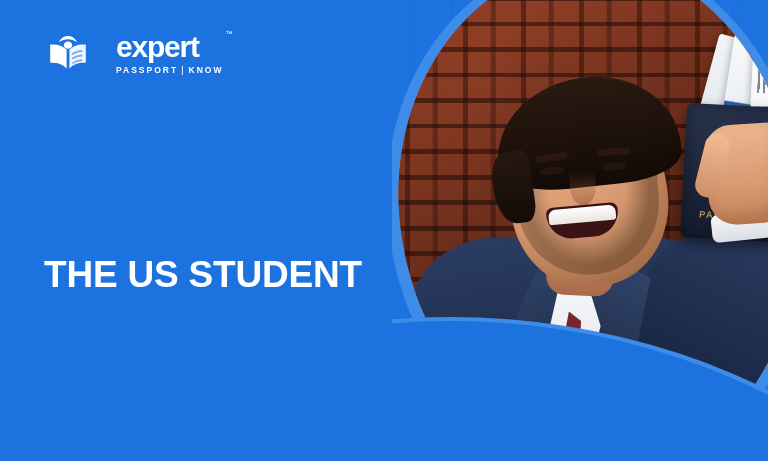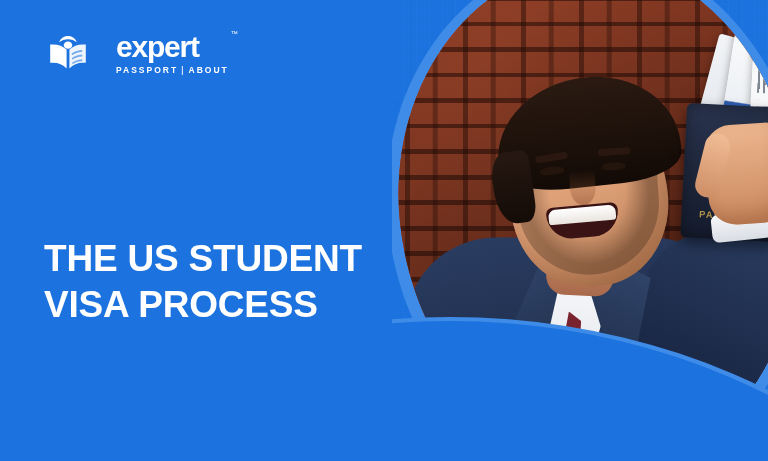--- a/index.html
+++ b/index.html
@@ -505,21 +505,21 @@
     font-size: 18px;
     font-weight: bold;
     letter-spacing: 1.1px;
     padding: 10px 16px 10px 17px;
     line-height: 1;
     white-space: nowrap;
   }
   .headline {
     position: absolute;
     left: 44px;
-    top: 236px;
+    top: 252px;
     width: 360px;
     color: #FFFFFF;
     font-size: 37px;
     font-weight: bold;
     letter-spacing: -0.2px;
     line-height: 1.24;
     text-transform: uppercase;
   }
   .headline .l2 { display: block; }
 </style>
@@ -609,23 +609,22 @@
       <path d="M25.4 20.5v18.9c3.4-3.6 8.3-5.6 13.6-5.6h2.8V15.4h-3c-5.3 0-10 1.9-13.4 5.1z" fill="#FFFFFF" opacity="0.93"></path>
       <path d="M27.6 24.4c3-2.1 6.7-3.3 10.6-3.4v1.9c-3.8.1-7.3 1.3-10.2 3.3l-.4-1.8z" fill="#1C72DE" opacity="0.55"></path>
       <path d="M27.9 29c3-2.1 6.6-3.3 10.4-3.4v1.9c-3.7.1-7.2 1.3-10.1 3.3l-.3-1.8z" fill="#1C72DE" opacity="0.55"></path>
       <path d="M28.2 33.6c2.9-2 6.4-3.2 10.1-3.3v1.9c-3.6.1-7 1.2-9.8 3.1l-.3-1.7z" fill="#1C72DE" opacity="0.55"></path>
     </svg>
     <div class="logo-text">
       <div class="logo-word">
         <span>expert</span><span class="logo-tm">™</span>
       </div>
       <div class="logo-tag">
-        <span>PASSPORT</span><span class="sep">|</span><span>ABOUT</span>
+        <span>PASSPORT</span><span class="sep">|</span><span>KNOW</span>
       </div>
     </div>
   </div>
 
   <div class="headline">
     <span class="l1">THE US STUDENT</span>
-    <span class="l2">VISA PROCESS</span>
   </div>
 
 </div>
 
 </body></html>

